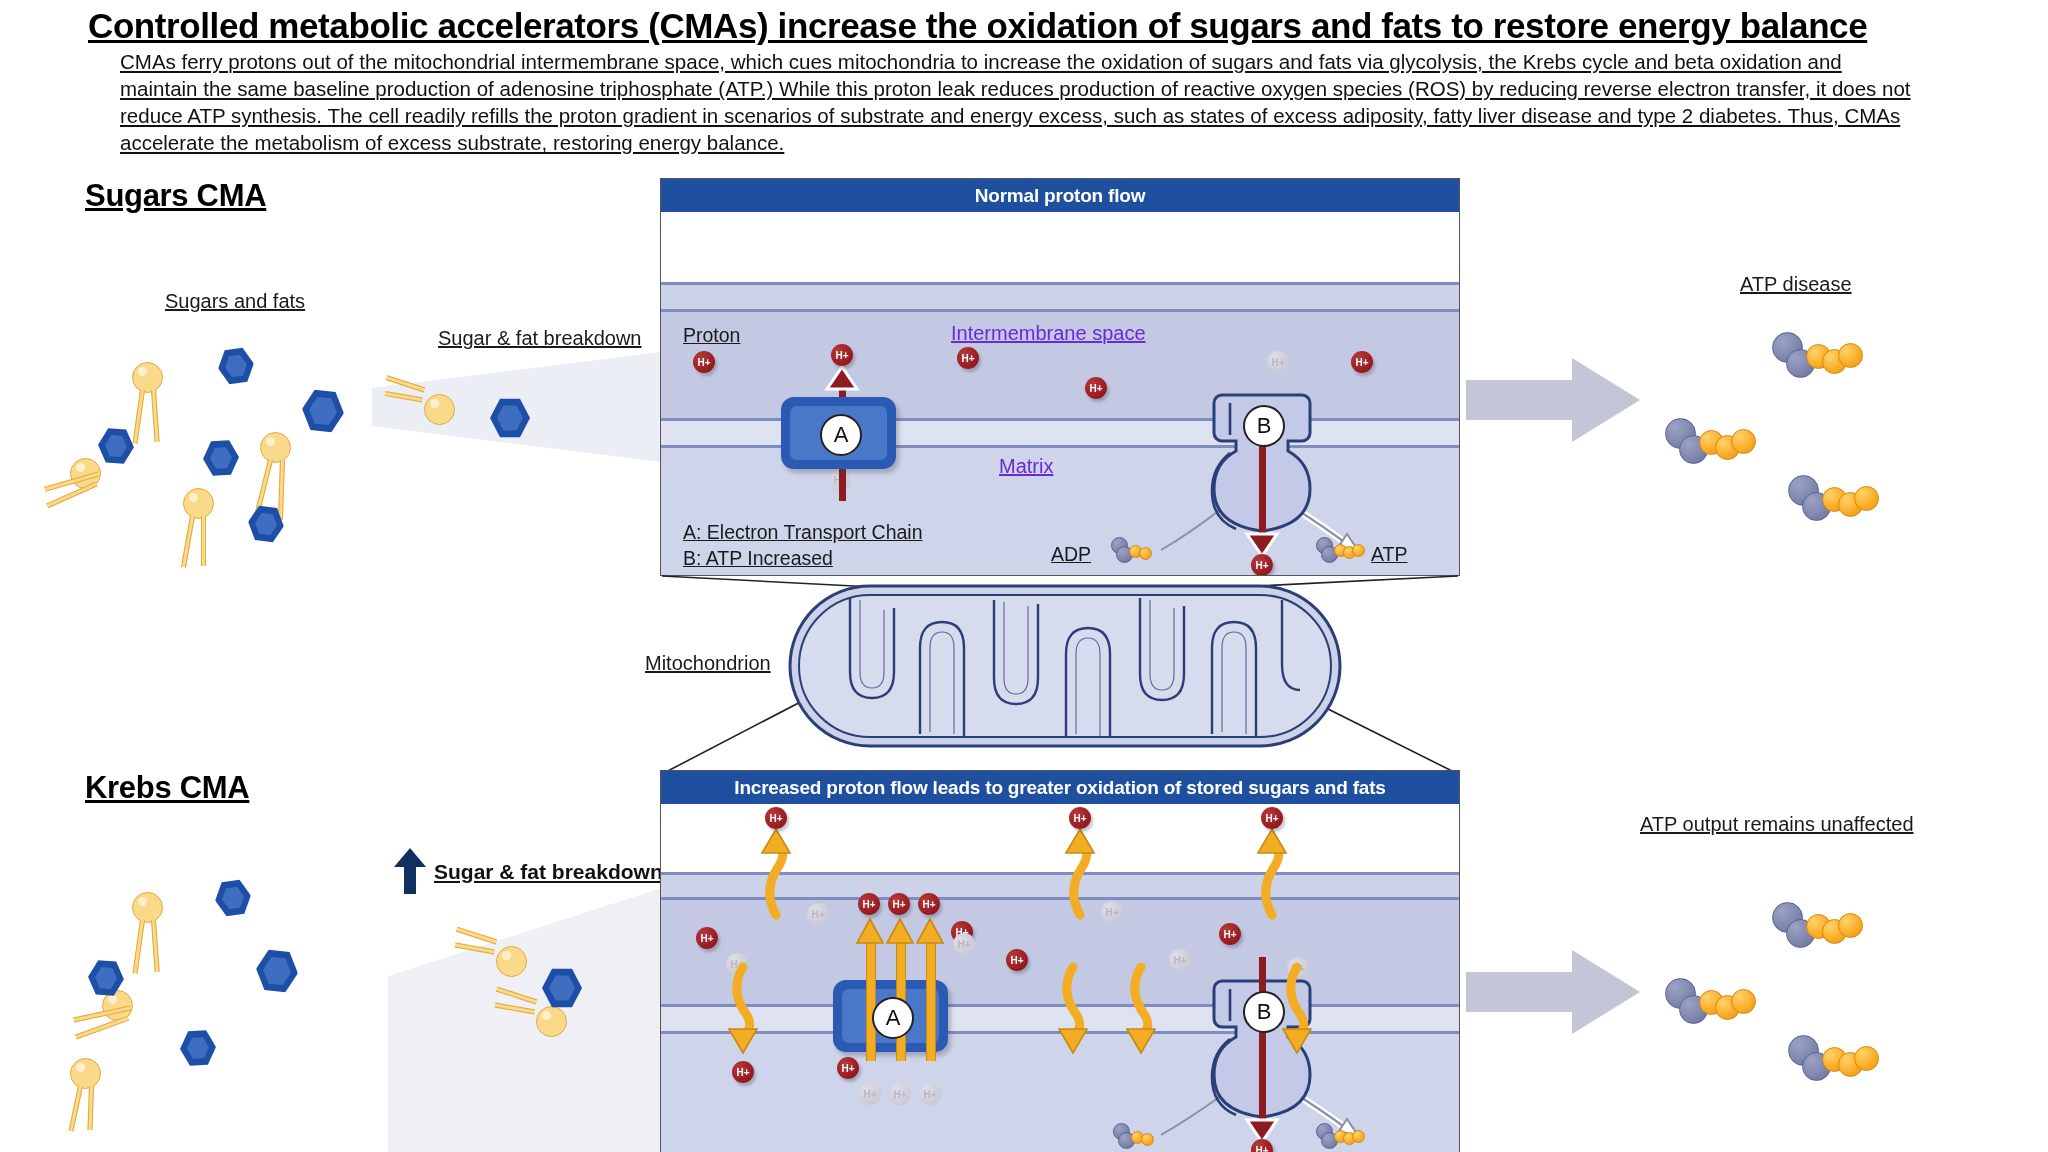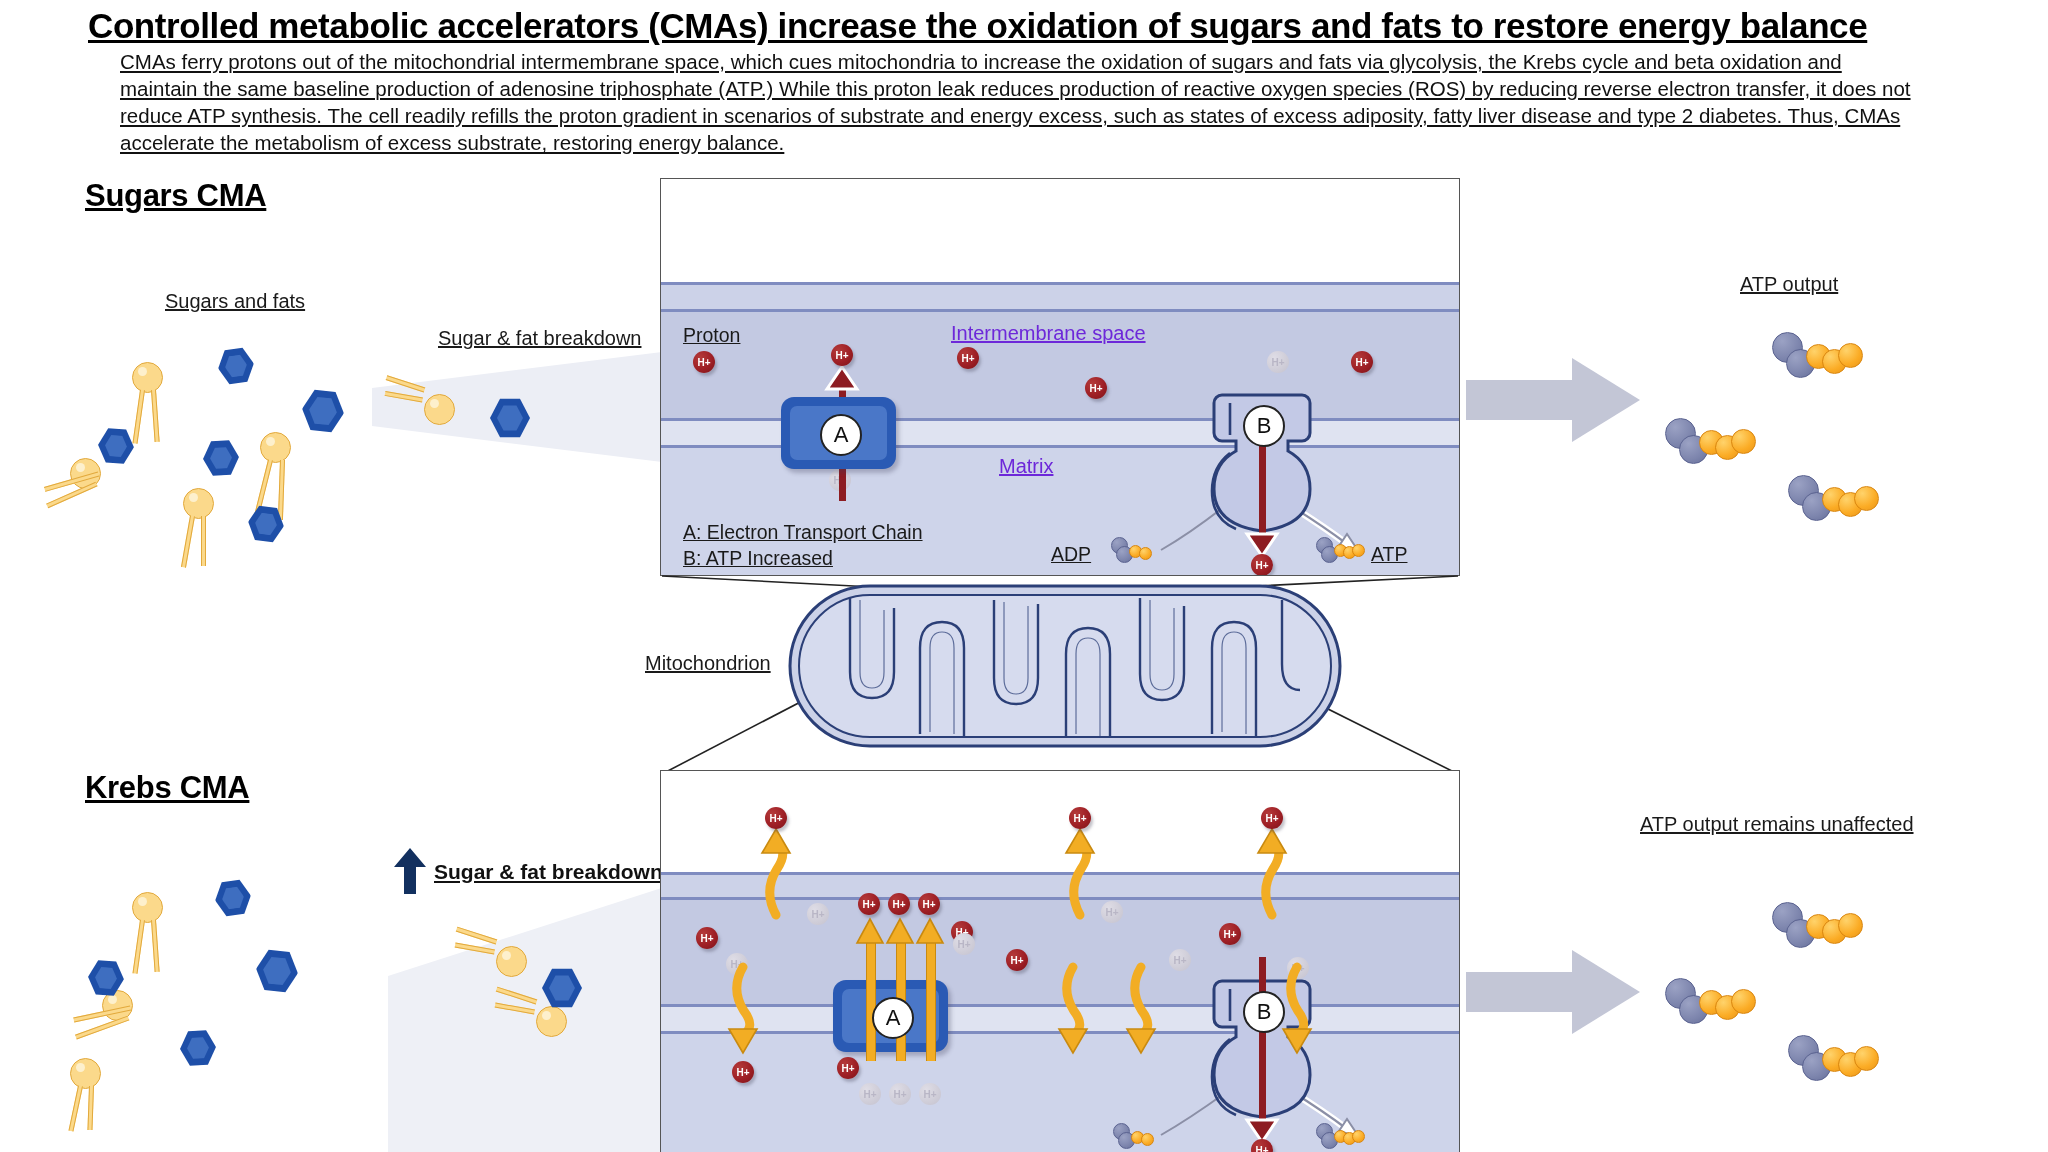--- a/index.html
+++ b/index.html
@@ -125,20 +125,21 @@
     </svg>
 </div>
 <div class="abs" style="left:398px;top:378px;">
   <div class="fat-head" style="left:26px;top:16px;"></div>
   <div class="fat-tail" style="left:24px;top:12px;height:40px;transform:rotate(108deg);transform-origin:top center;"></div>
   <div class="fat-tail" style="left:22px;top:22px;height:38px;transform:rotate(100deg);transform-origin:top center;"></div>
 </div>
 <div class="hexa" style="left:490px;top:398px;width:40px;height:40px;"></div>
 
 <div class="abs panel" style="left:660px;top:178px;width:800px;height:398px;">
+  <div class="panel-bar">Normal proton flow</div>
 
   <div class="outer-space" style="top:33px;height:70px;"></div>
   <div class="mem-line" style="top:103px;"></div>
   <div class="outer-mem" style="top:106px;height:24px;"></div>
   <div class="mem-line" style="top:130px;"></div>
   <div class="ims" style="top:133px;height:106px;"></div>
   <div class="mem-line" style="top:239px;"></div>
   <div class="inner-mem" style="top:242px;height:24px;"></div>
   <div class="mem-line" style="top:266px;"></div>
   <div class="matrix" style="top:269px;height:127px;"></div>
@@ -212,21 +213,21 @@
   <div class="abs lbl-in" style="left:22px;top:342px;">A: Electron Transport Chain</div>
   <div class="abs lbl-in" style="left:22px;top:368px;">B: ATP Increased</div>
 </div>
 
 <div class="abs grey-arrow" style="left:1466px;top:380px;width:110px;height:40px;"></div>
 <div class="abs" style="left:1572px;top:358px;">
   <svg width="70" height="84" viewBox="0 0 70 84">
       <polygon points="0,0 68,42 0,84" fill="#c3c6d6"></polygon>
     </svg>
 </div>
-<div class="abs lbl" style="left:1740px;top:273px;">ATP output</div>
+<div class="abs lbl" style="left:1740px;top:273px;">ATP disease</div>
 <div class="abs" style="left:1660px;top:320px;width:340px;height:220px;">
   <div style="position:absolute;left:112px;top:12px;">
     <div class="ball-p" style="left:0;top:0;width:31px;height:31px;"></div>
     <div class="ball-p" style="left:14px;top:17px;width:29px;height:29px;"></div>
     <div class="ball-o" style="left:34px;top:12px;width:25px;height:25px;"></div>
     <div class="ball-o" style="left:50px;top:17px;width:25px;height:25px;"></div>
     <div class="ball-o" style="left:66px;top:11px;width:25px;height:25px;"></div>
   </div>
   <div style="position:absolute;left:5px;top:98px;">
     <div class="ball-p" style="left:0;top:0;width:31px;height:31px;"></div>
@@ -320,20 +321,21 @@
   <div class="fat-tail" style="left:22px;top:22px;height:40px;transform:rotate(100deg);transform-origin:top center;"></div>
 </div>
 <div class="abs" style="left:510px;top:990px;">
   <div class="fat-head" style="left:26px;top:16px;"></div>
   <div class="fat-tail" style="left:24px;top:12px;height:42px;transform:rotate(108deg);transform-origin:top center;"></div>
   <div class="fat-tail" style="left:22px;top:22px;height:40px;transform:rotate(100deg);transform-origin:top center;"></div>
 </div>
 <div class="hexa" style="left:542px;top:968px;width:40px;height:40px;"></div>
 
 <div class="abs panel" style="left:660px;top:770px;width:800px;height:390px;">
+  <div class="panel-bar">Increased proton flow leads to greater oxidation of stored sugars and fats</div>
 
   <div class="outer-space" style="top:33px;height:68px;"></div>
   <div class="mem-line" style="top:101px;"></div>
   <div class="outer-mem" style="top:104px;height:22px;"></div>
   <div class="mem-line" style="top:126px;"></div>
   <div class="ims" style="top:129px;height:104px;"></div>
   <div class="mem-line" style="top:233px;"></div>
   <div class="inner-mem" style="top:236px;height:24px;"></div>
   <div class="mem-line" style="top:260px;"></div>
   <div class="matrix" style="top:263px;height:125px;"></div>

